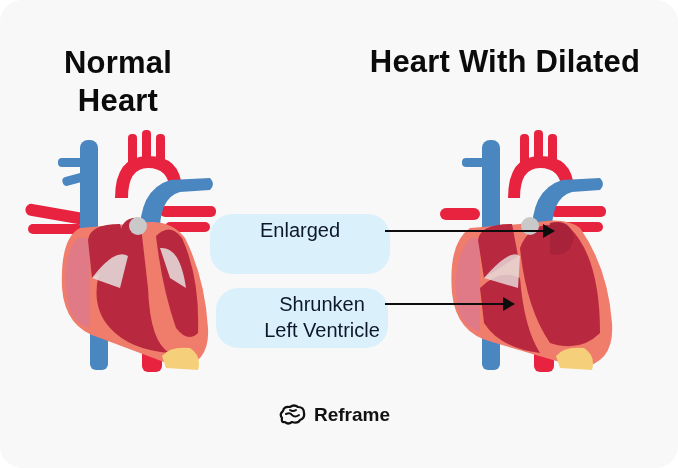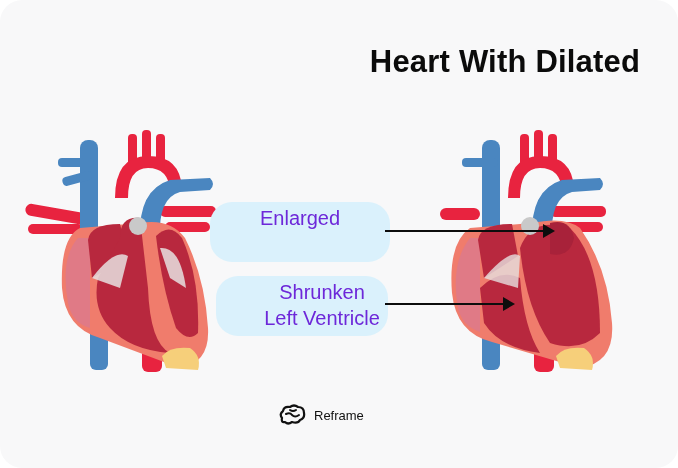--- a/index.html
+++ b/index.html
@@ -9,37 +9,41 @@
           background: #f8f8f9; border-radius: 22px; overflow: hidden; }
   .title { position: absolute; text-align: center; font-weight: 700; color: #0b0b0b;
            font-size: 31px; line-height: 38px; letter-spacing: 0.2px; }
   .title.left { left: 18px; width: 200px; top: 44px; }
   .title.right { left: 340px; width: 330px; top: 43px; }
   .title span { display: block; }
   .heart { position: absolute; }
   .heart.left { left: 20px; top: 128px; width: 200px; height: 252px; }
   .heart.right { left: 440px; top: 128px; width: 180px; height: 252px; }
   .pill { position: absolute; background: #daf1fc; border-radius: 22px; text-align: center;
-          color: #6d28d9; font-size: 20px; line-height: 26px; }
+          color: #0f172a; font-size: 20px; line-height: 26px; margin-top: 12px; }
   .pill span { display: block; }
   .pill.p1 { left: 210px; top: 202px; width: 180px; height: 60px; padding-top: 3px; box-sizing: border-box; }
   .pill.p2 { left: 216px; top: 276px; width: 172px; height: 60px; padding-top: 3px; box-sizing: border-box; padding-left: 40px; }
   .arrow { position: absolute; height: 2px; background: #0d0d0d; }
   .arrow::after { content: ""; position: absolute; right: -2px; top: -6px; border-left: 12px solid #0d0d0d;
                   border-top: 7px solid transparent; border-bottom: 7px solid transparent; }
   .arrow.a1 { left: 385px; top: 230px; width: 168px; }
   .arrow.a2 { left: 385px; top: 303px; width: 128px; }
   .brand { position: absolute; left: 278px; top: 404px; display: flex; align-items: center; gap: 8px; }
-  .brand-name { font-weight: 400; font-size: 13px; color: #111; text-align: center; }
+  .brand-name { font-weight: 700; font-size: 19px; color: #111; text-align: center; }
 </style>
 </head>
 <body>
 
 <div class="card">
 
+  <div class="title left">
+    <span>Normal</span>
+    <span>Heart</span>
+  </div>
 
   <div class="title right">
     <span>Heart With Dilated</span>
   </div>
 
   <svg class="heart left" viewBox="0 0 200 252">
 
     <rect x="108" y="6" width="9" height="34" rx="4" fill="#e8233f"></rect>
     <rect x="122" y="2" width="9" height="38" rx="4" fill="#e8233f"></rect>
     <rect x="136" y="6" width="9" height="34" rx="4" fill="#e8233f"></rect>

